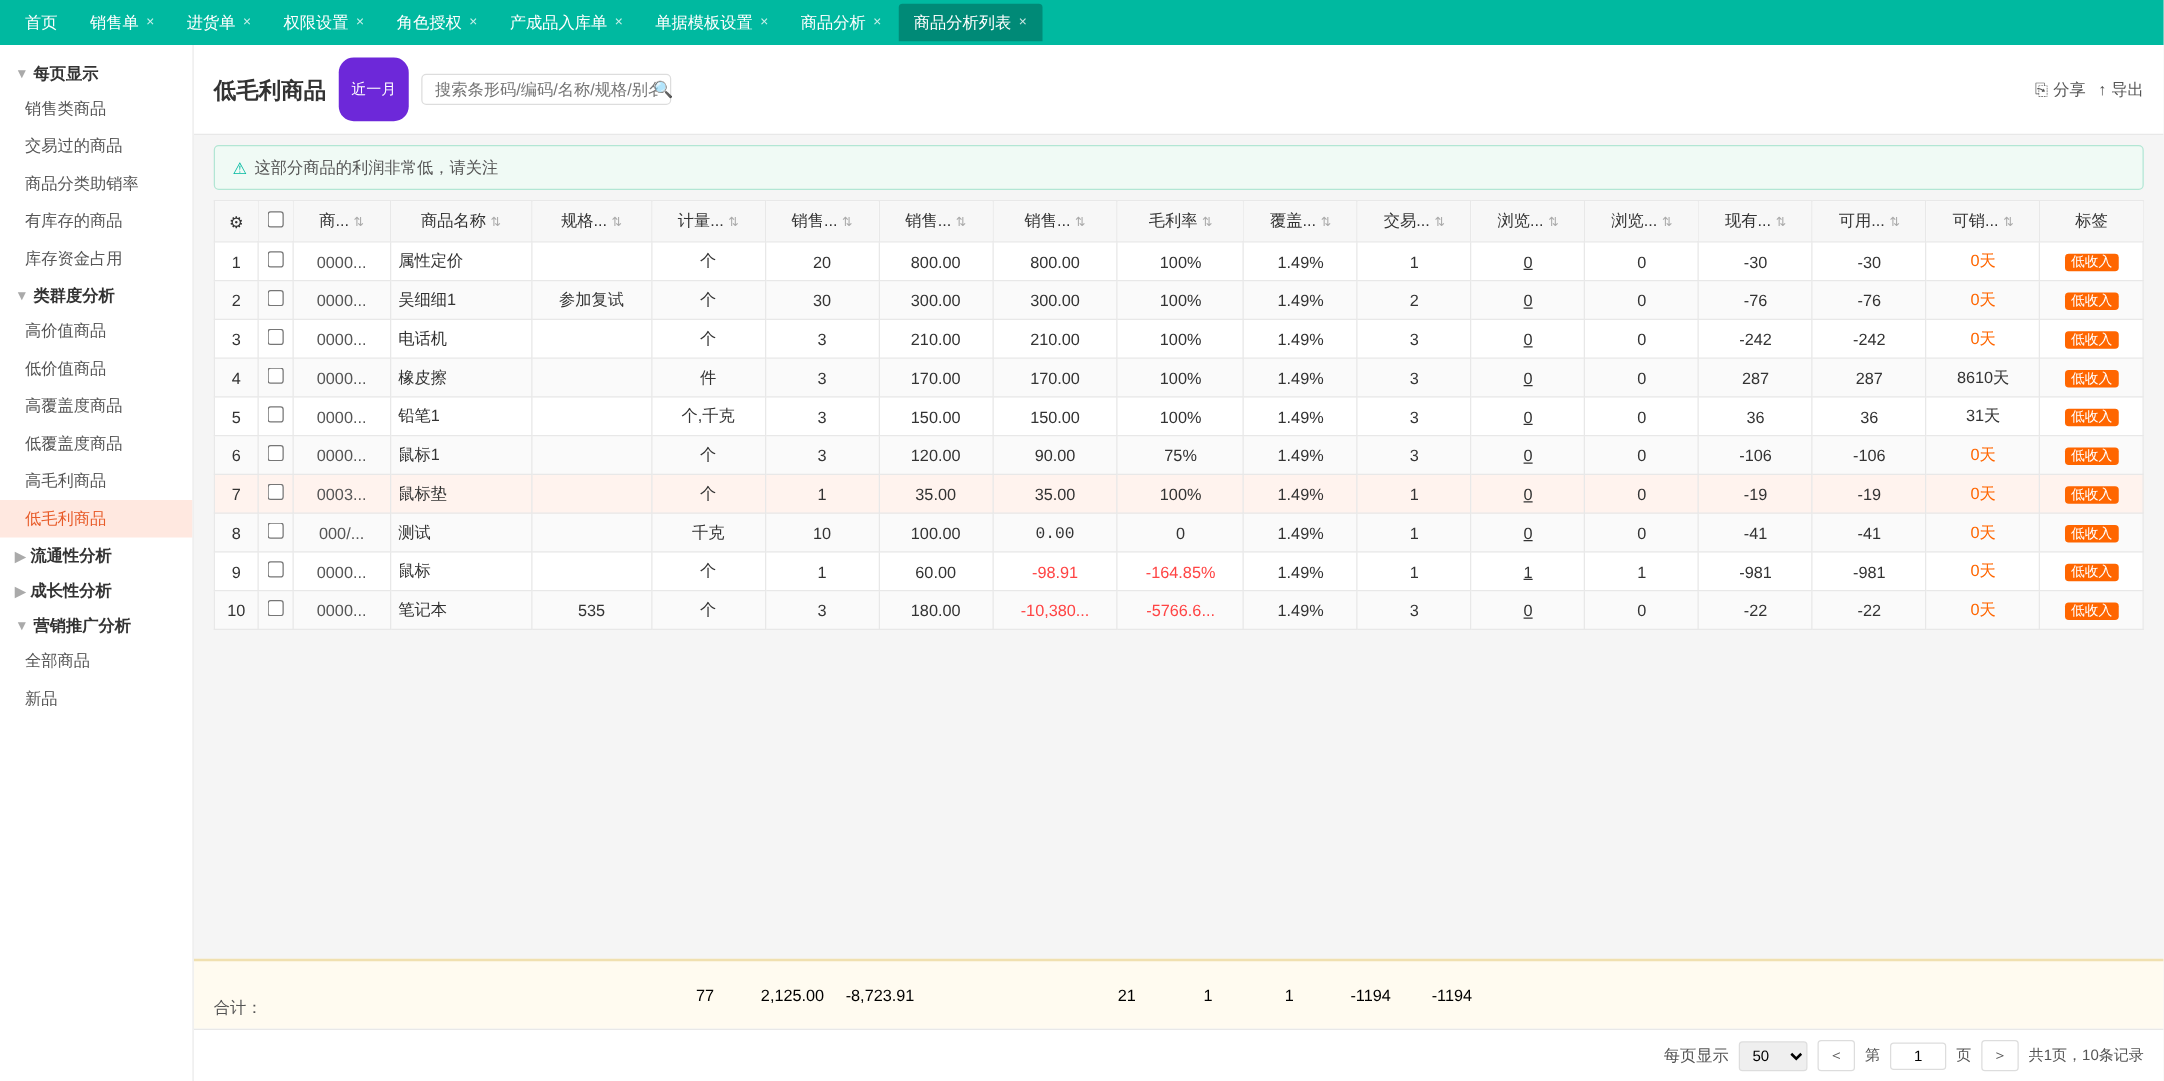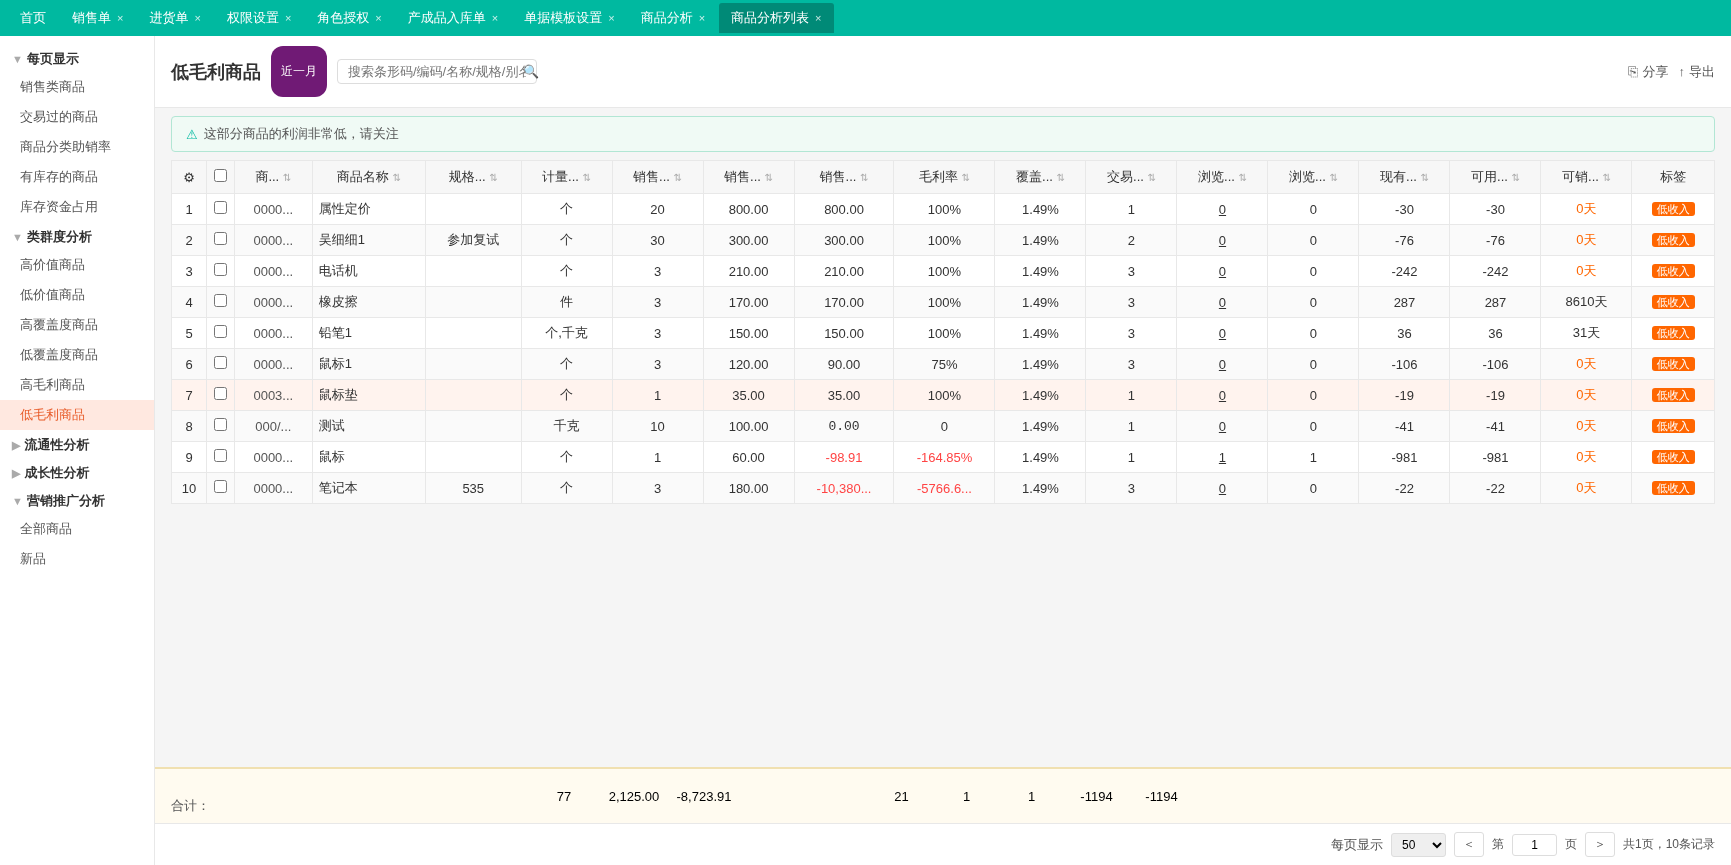--- a/index.html
+++ b/index.html
@@ -72,21 +72,21 @@
       align-items: center;
       gap: 10px;
       border-bottom: 1px solid #e8e8e8;
     }
     .page-title {
       font-size: 18px;
       font-weight: bold;
       color: #333;
     }
     .filter-btn {
-      background: #701a75;
+      background: #6d28d9;
       color: #fff;
       border: none;
       border-radius: 12px;
       padding: 17px 10px;
       font-size: 12px;
       cursor: pointer;
       font-family: Liberation Mono, monospace;
     }
     .search-box {
       border: 1px solid #ddd;

